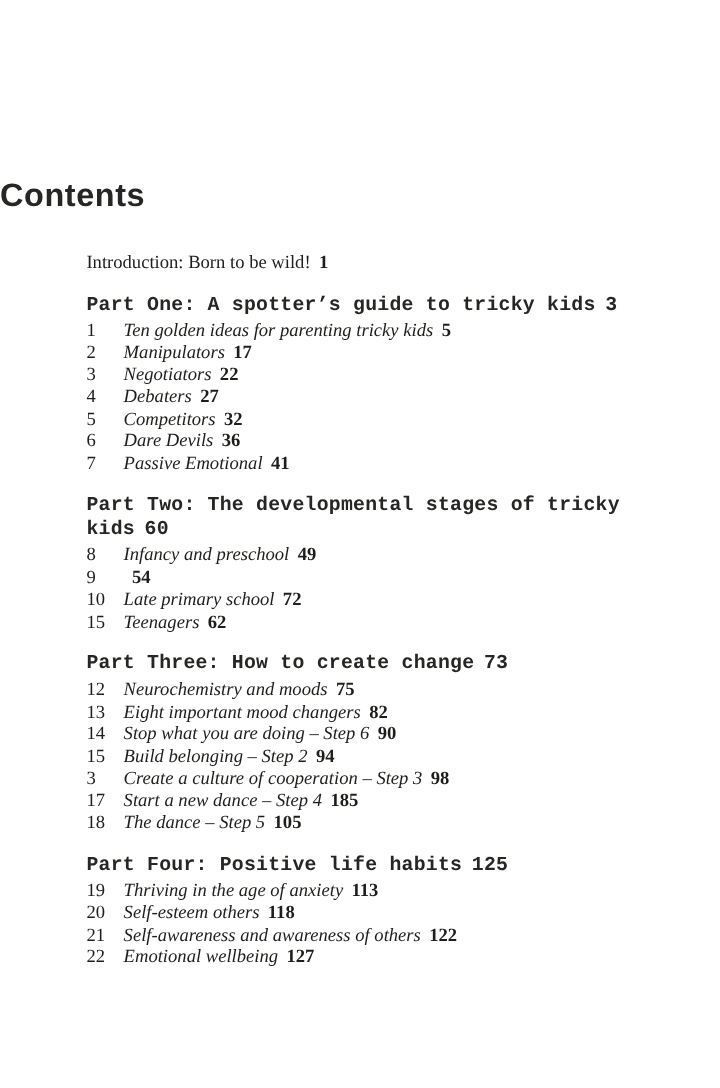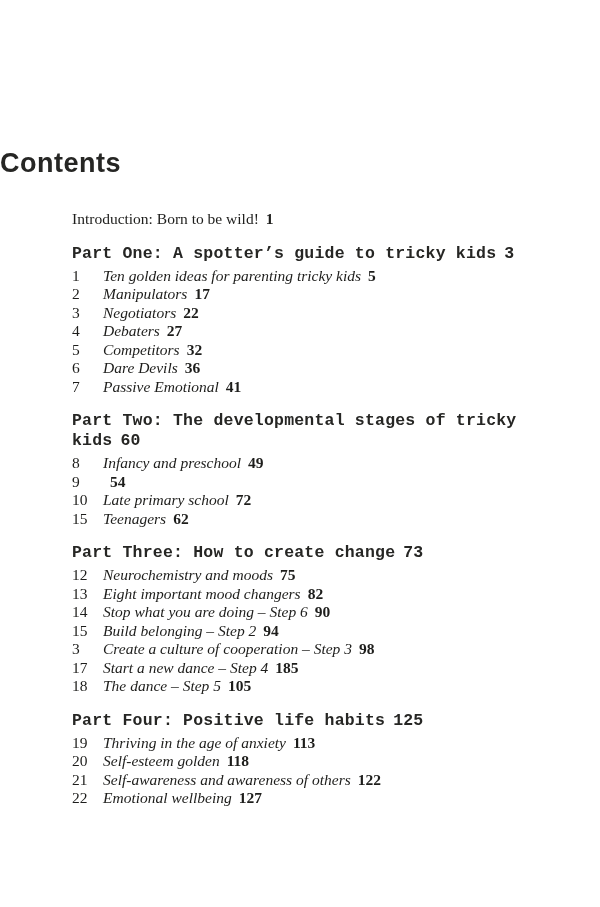--- a/index.html
+++ b/index.html
@@ -219,21 +219,21 @@
     </div>
     <div>
   <div class="chapter-row">
     <span class="chapter-num">19</span>
               <span class="chapter-title">Thriving in the age of anxiety</span>
               <span class="chapter-page">113</span>
   </div>
 
   <div class="chapter-row">
     <span class="chapter-num">20</span>
-              <span class="chapter-title">Self-esteem golden</span>
+              <span class="chapter-title">Self-esteem others</span>
               <span class="chapter-page">118</span>
   </div>
 
   <div class="chapter-row">
     <span class="chapter-num">21</span>
               <span class="chapter-title">Self-awareness and awareness of others</span>
               <span class="chapter-page">122</span>
   </div>
 
   <div class="chapter-row">

